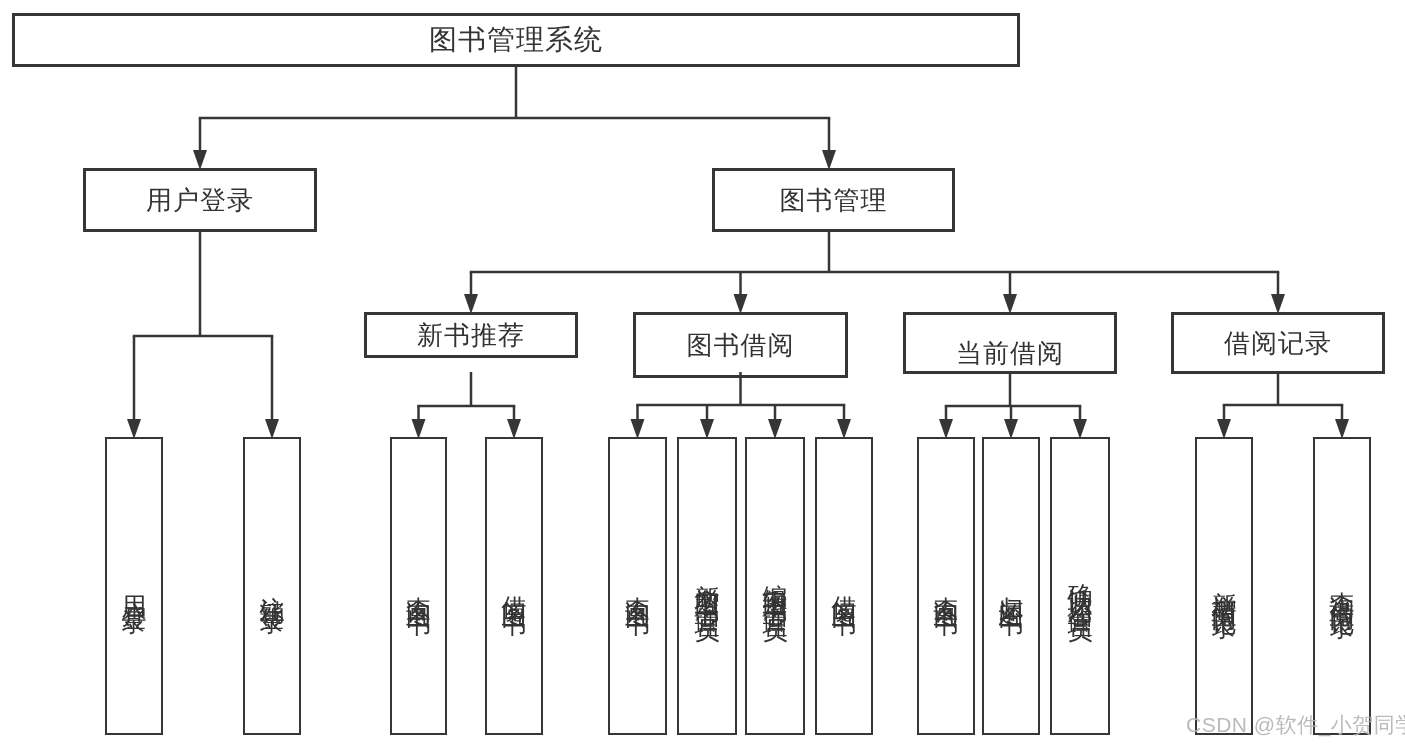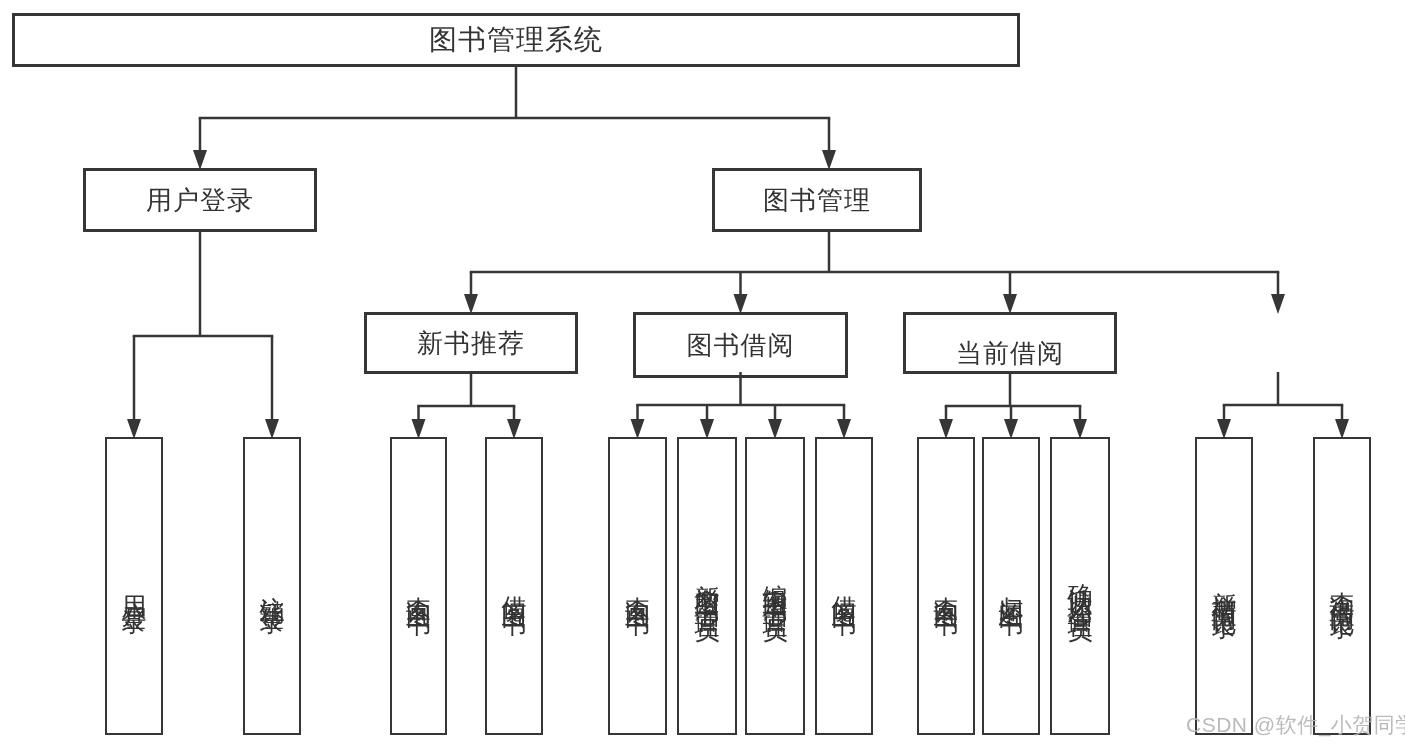--- a/index.html
+++ b/index.html
@@ -61,31 +61,34 @@
 <body>
 
 <div class="canvas">
   <div id="nodes-layer">
       <div class="node hbox root" style="left: 12px; top: 13px; width: 1008px; height: 54px; border-color: rgb(54, 54, 54); color: rgb(51, 51, 51);">
         <span class="label">图书管理系统</span>
       </div>
       <div class="node hbox" style="left: 83px; top: 168px; width: 234px; height: 64px; border-color: rgb(54, 54, 54); color: rgb(51, 51, 51);">
         <span class="label">用户登录</span>
       </div>
-      <div class="node hbox" style="left: 712px; top: 168px; width: 210px; height: 64px; border-color: rgb(54, 54, 54); color: rgb(51, 51, 51);">
+      <div class="node hbox" style="left: 712px; top: 168px; width: 243px; height: 64px; border-color: rgb(54, 54, 54); color: rgb(51, 51, 51);">
         <span class="label">图书管理</span>
       </div>
-      <div class="node hbox" style="left: 364px; top: 312px; width: 214px; height: 62px; border-color: rgb(54, 54, 54); color: rgb(51, 51, 51);">
+      <div class="node hbox" style="left: 364px; top: 312px; width: 214px; height: 46px; border-color: rgb(54, 54, 54); color: rgb(51, 51, 51);">
         <span class="label">新书推荐</span>
       </div>
       <div class="node hbox" style="left: 633px; top: 312px; width: 215px; height: 66px; border-color: rgb(54, 54, 54); color: rgb(51, 51, 51);">
         <span class="label">图书借阅</span>
       </div>
       <div class="node hbox" style="left: 903px; top: 312px; width: 214px; height: 62px; border-color: rgb(54, 54, 54); color: rgb(51, 51, 51); align-items: flex-end;">
         <span class="label">当前借阅</span>
+      </div>
+      <div class="node hbox" style="left: 1171px; top: 312px; width: 214px; height: 62px; border-color: rgb(54, 54, 54); color: rgb(51, 51, 51);">
+        <span class="label">借阅记录</span>
       </div>
       <div class="node vbox" style="left: 105px; top: 437px; width: 58px; height: 298px; border-color: rgb(54, 54, 54); color: rgb(51, 51, 51);">
         <span class="label">用户登录</span>
       </div>
       <div class="node vbox" style="left: 243px; top: 437px; width: 58px; height: 298px; border-color: rgb(54, 54, 54); color: rgb(51, 51, 51);">
         <span class="label">注销登录</span>
       </div>
       <div class="node vbox" style="left: 390px; top: 437px; width: 57px; height: 298px; border-color: rgb(54, 54, 54); color: rgb(51, 51, 51);">
         <span class="label">查询图书</span>
       </div>

